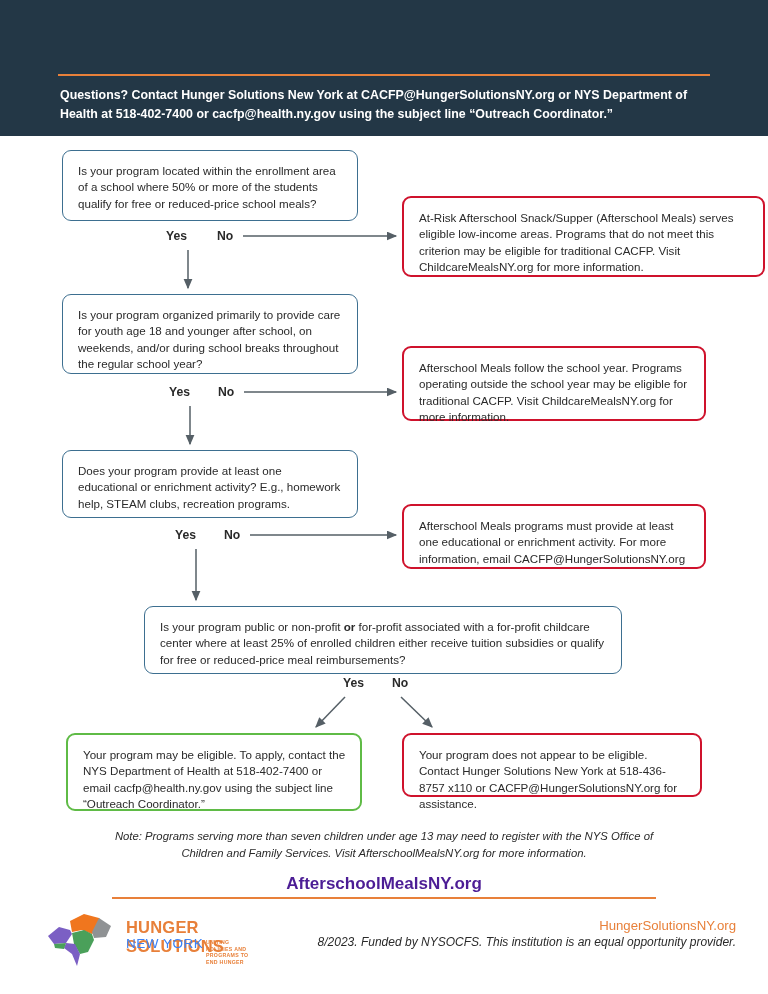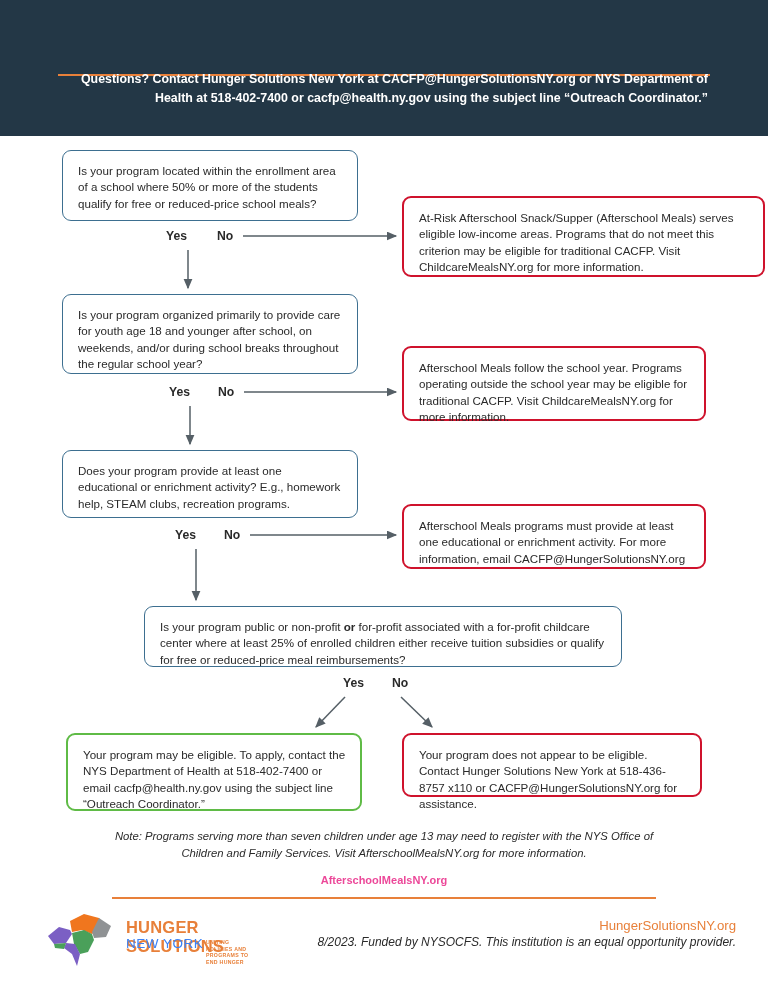--- a/index.html
+++ b/index.html
@@ -37,23 +37,23 @@
   }
   .header-rule {
     position: absolute;
     left: 58px; top: 74px;
     width: 652px;
     height: 2px;
     background: #e8803a;
   }
   .header-sub {
     position: absolute;
-    left: 60px; top: 70px;
+    left: 60px; top: 86px;
     width: 648px;
-    text-align: right;
+    text-align: left;
     color: #ffffff;
     font-size: 12.4px;
     font-weight: bold;
     line-height: 19px;
   }
 
   
   .box {
     position: absolute;
     border-radius: 9px;
@@ -66,21 +66,21 @@
   .box.q      { border: 1.6px solid #3d6f90; }
   .box.red    { border: 2px solid #cf122c; }
   .box.green  { border: 2px solid #5fbb46; }
 
   .box b { font-weight: bold; }
 
   
   #q1 { left: 62px;  top: 150px; width: 296px; height: 71px; }
   #q2 { left: 62px;  top: 294px; width: 296px; height: 80px; }
   #q3 { left: 62px;  top: 450px; width: 296px; height: 68px; }
-  #q4 { left: 144px; top: 606px; width: 478px; height: 61px; }
+  #q4 { left: 144px; top: 606px; width: 478px; height: 68px; }
 
   
   #a1 { left: 402px; top: 196px; width: 363px; height: 81px; }
   #a2 { left: 402px; top: 346px; width: 304px; height: 75px; }
   #a3 { left: 402px; top: 504px; width: 304px; height: 65px; }
 
   
   #final-yes { left: 66px;  top: 733px; width: 296px; height: 78px; }
   #final-no  { left: 402px; top: 733px; width: 300px; height: 64px; }
 
@@ -119,23 +119,23 @@
     font-size: 11.3px;
     font-style: italic;
     line-height: 17px;
     color: #2a2a2a;
   }
   .site {
     position: absolute;
     left: 0; top: 874px;
     width: 768px;
     text-align: center;
-    font-size: 11px;
-    font-weight: bold;
-    color: #ec4899;
+    font-size: 17px;
+    font-weight: bold;
+    color: #4c1d95;
   }
   .footer-rule {
     position: absolute;
     left: 112px; top: 897px;
     width: 544px;
     height: 2px;
     background: #e8803a;
   }
   .footer-url {
     position: absolute;

